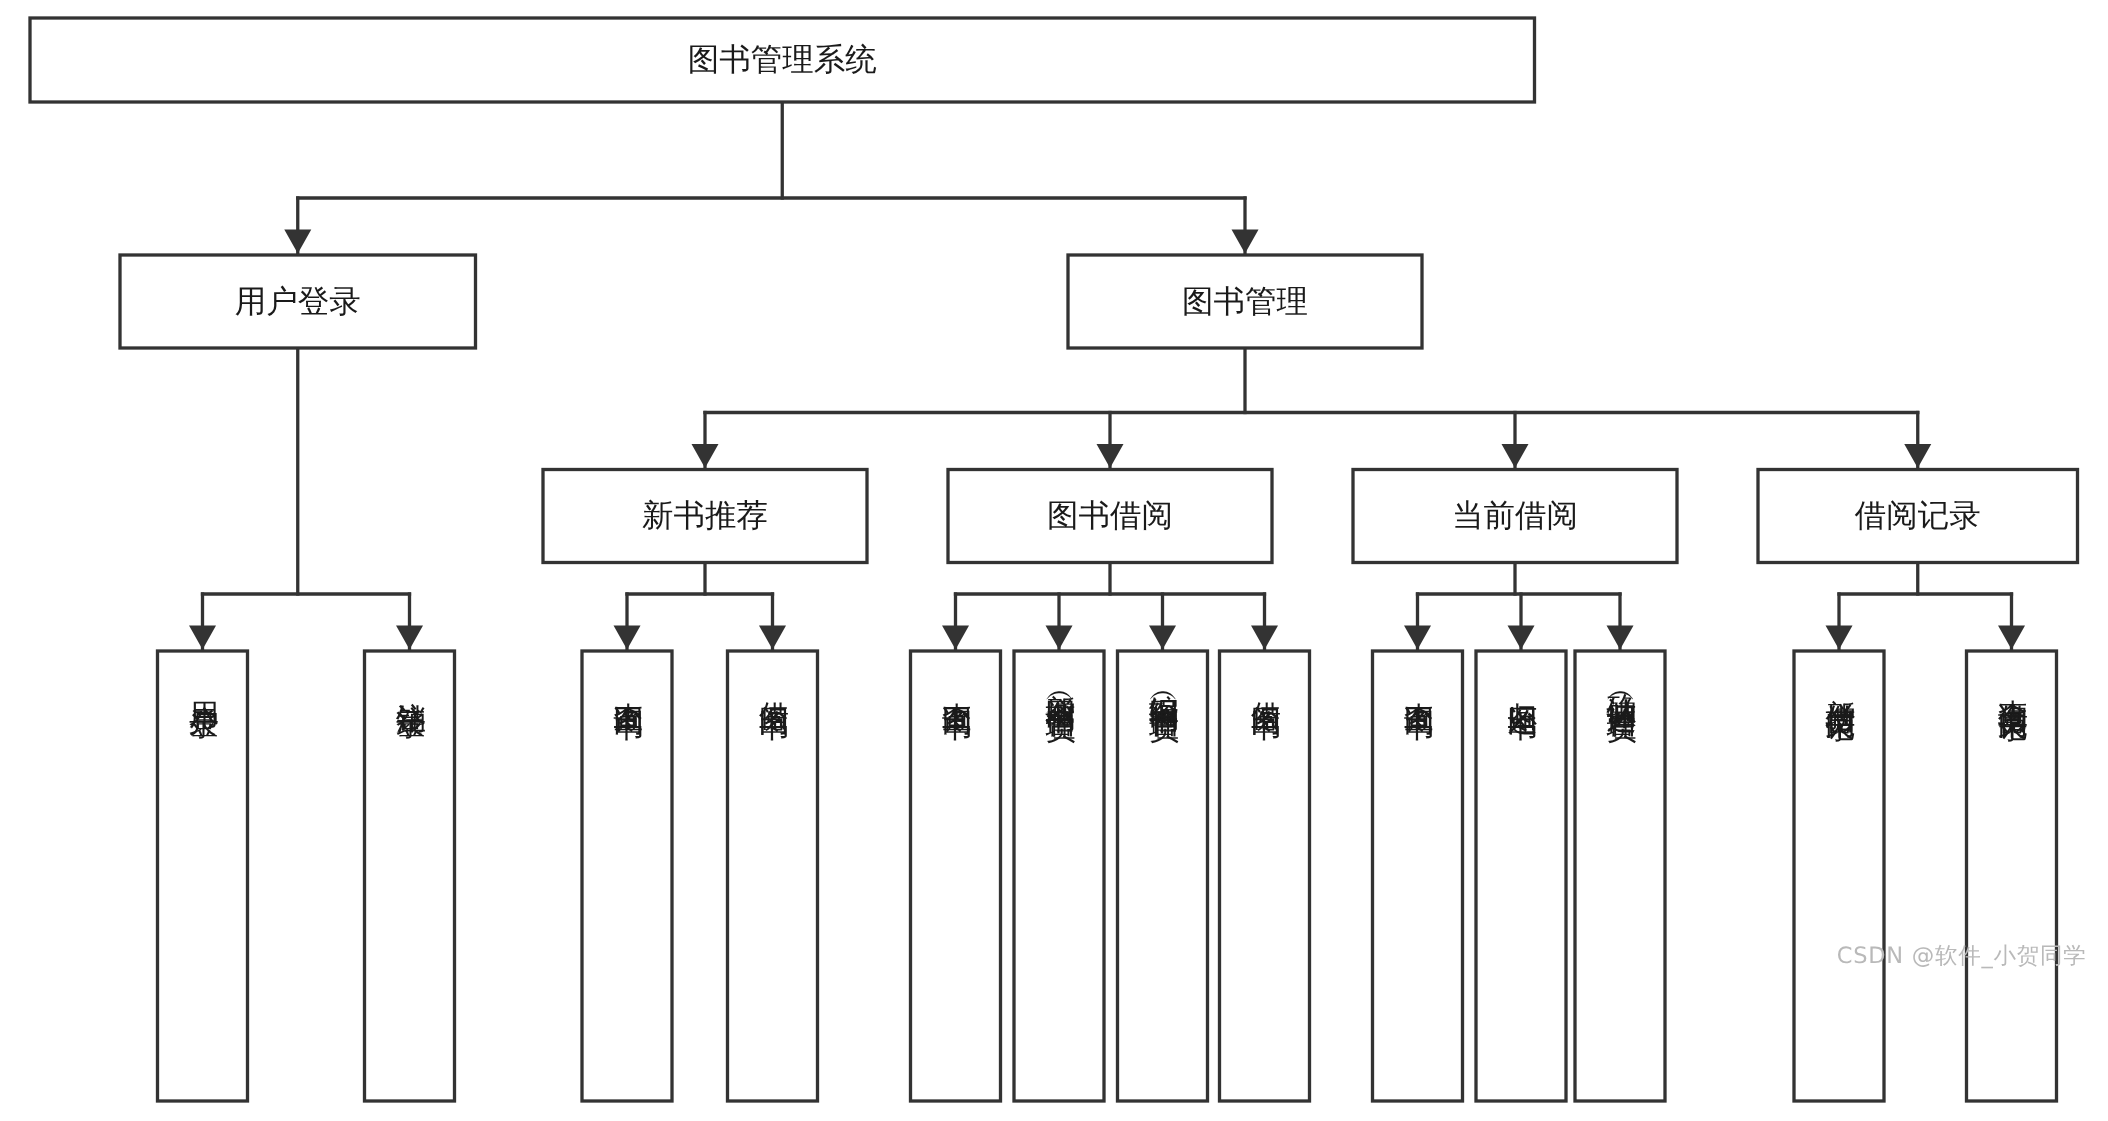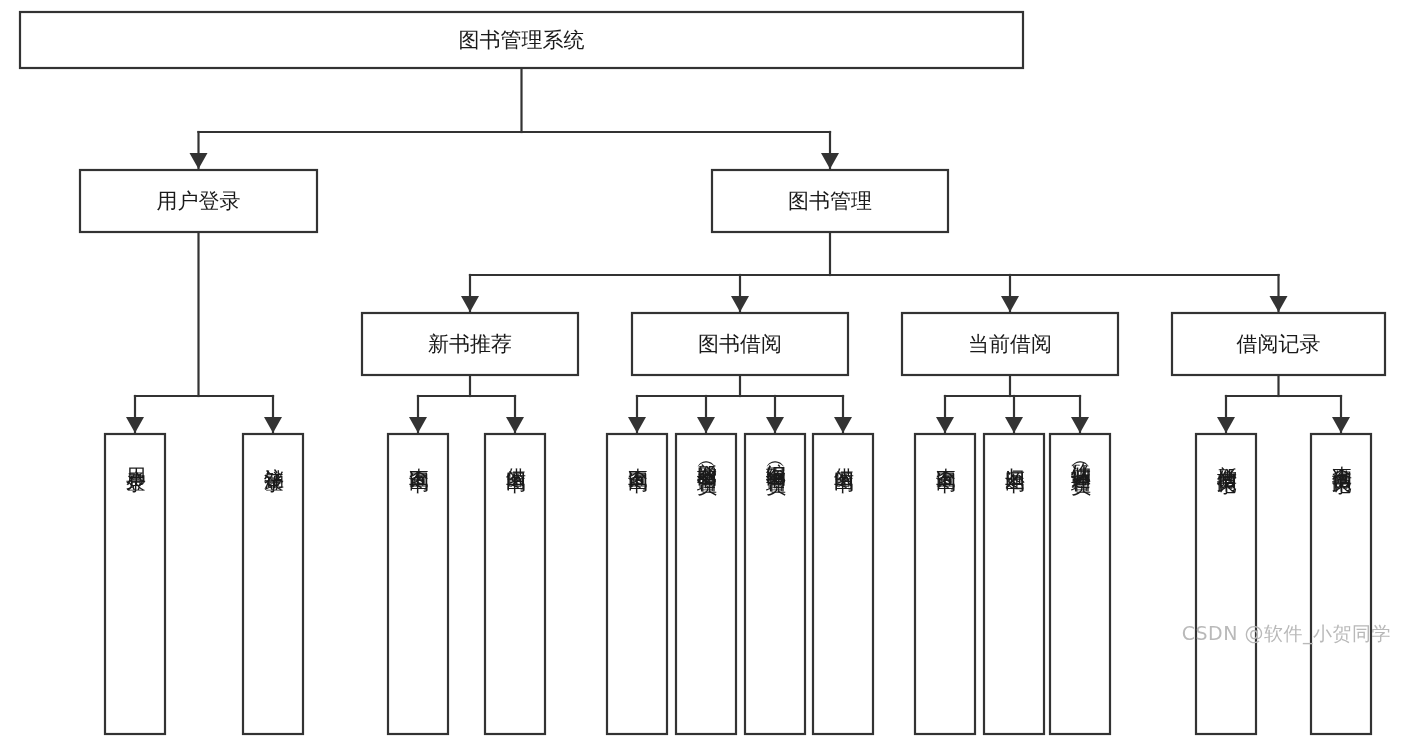--- a/index.html
+++ b/index.html
@@ -49,21 +49,21 @@
   }
   .edge-arrow {
     fill: #333333;
     stroke: none;
   }
   .watermark-text {
     position: absolute;
     right: 14px;
     bottom: 6px;
     font-family: "DejaVu Sans", "Liberation Sans", sans-serif;
-    font-size: 19px;
+    font-size: 15px;
     color: #b9b9b9;
     white-space: nowrap;
     letter-spacing: 0.5px;
     user-select: none;
   }
 </style>
 </head>
 <body>
 
 <div id="diagram-root">

